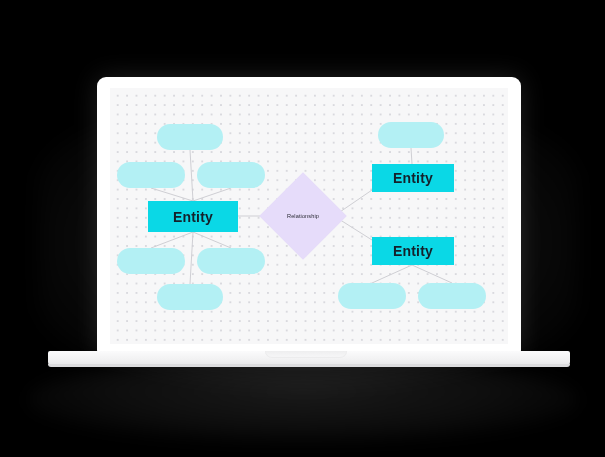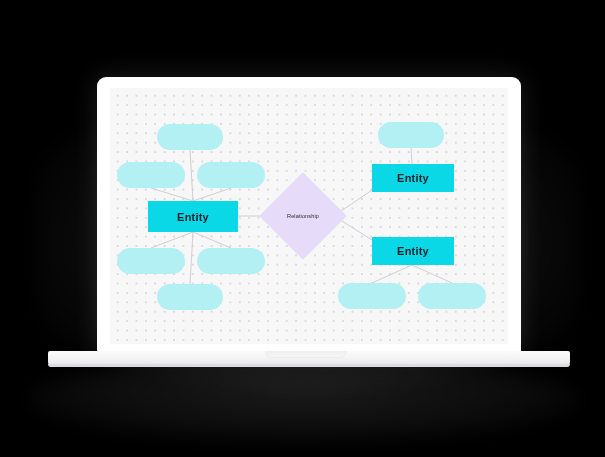--- a/index.html
+++ b/index.html
@@ -106,21 +106,21 @@
   .node {
     position: absolute;
     display: flex;
     align-items: center;
     justify-content: center;
     box-sizing: border-box;
   }
   .entity {
     background: #0ad8e6;
     color: #14212b;
-    font-size: 11px;
+    font-size: 14px;
     font-weight: 700;
     letter-spacing: 0.2px;
   }
   .attribute {
     background: #b3f0f4;
     border-radius: 13px;
   }
   .relationship-wrap {
     position: absolute;
     display: flex;

